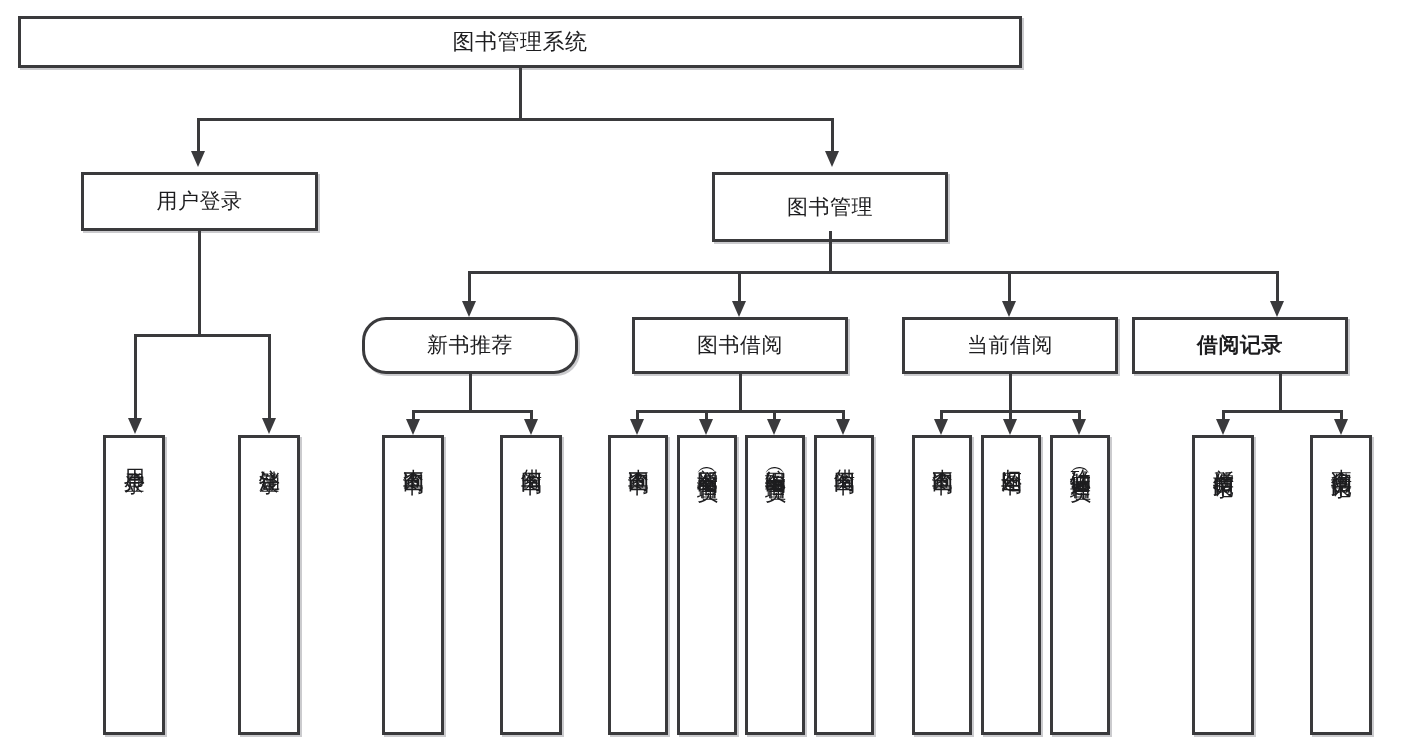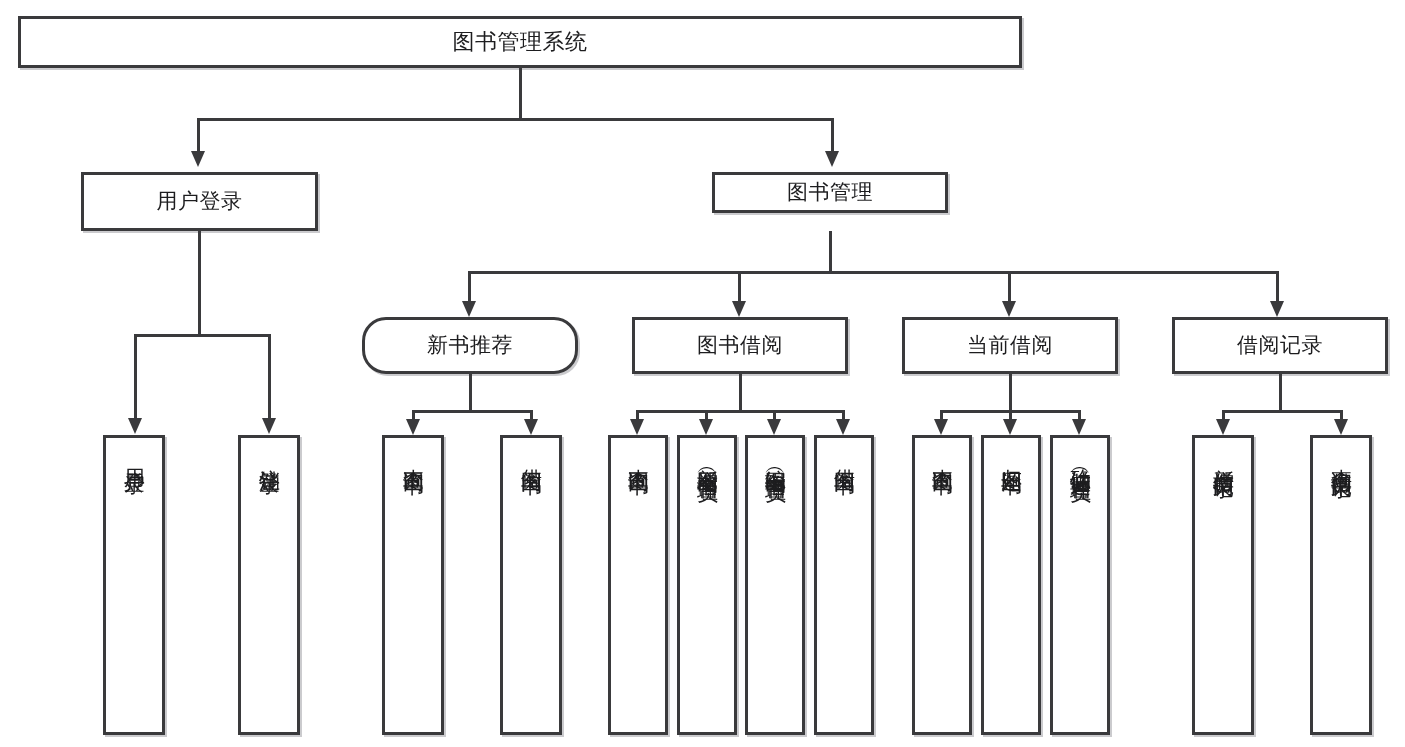--- a/index.html
+++ b/index.html
@@ -102,21 +102,21 @@
   <div class="ln v" style="left:197px; top:118px; width:3px; height:33px;"></div>
   <div class="arrow" style="left:191px; top:151px;"></div>
 
   <div class="ln v" style="left:831px; top:118px; width:3px; height:33px;"></div>
   <div class="arrow" style="left:825px; top:151px;"></div>
 
   <div class="node" style="left:81px; top:172px; width:237px; height:59px;">
     <span class="node-label">用户登录</span>
   </div>
 
-  <div class="node" style="left:712px; top:172px; width:236px; height:41px;">
+  <div class="node" style="left:712px; top:172px; width:236px; height:70px;">
     <span class="node-label">图书管理</span>
   </div>
 
   <div class="ln v" style="left:198px; top:231px; width:3px; height:103px;"></div>
   <div class="ln h" style="left:134px; top:334px; width:137px; height:3px;"></div>
   <div class="ln v" style="left:134px; top:334px; width:3px; height:84px;"></div>
   <div class="arrow" style="left:128px; top:418px;"></div>
   <div class="ln v" style="left:268px; top:334px; width:3px; height:84px;"></div>
   <div class="arrow" style="left:262px; top:418px;"></div>
 
@@ -137,21 +137,21 @@
 
   <div class="node" style="left:362px; top:317px; width:216px; height:57px;border-radius:24px;">
     <span class="node-label">新书推荐</span>
   </div>
   <div class="node" style="left:632px; top:317px; width:216px; height:57px;text-align:right;">
     <span class="node-label">图书借阅</span>
   </div>
   <div class="node" style="left:902px; top:317px; width:216px; height:57px;">
     <span class="node-label">当前借阅</span>
   </div>
-  <div class="node" style="left:1172px; top:317px; width:216px; height:57px;">
+  <div class="node" style="left:1132px; top:317px; width:216px; height:57px;font-weight:bold;">
     <span class="node-label">借阅记录</span>
   </div>
 
   <div class="ln v" style="left:469px; top:374px; width:3px; height:36px;"></div>
   <div class="ln h" style="left:412px; top:410px; width:121px; height:3px;"></div>
   <div class="ln v" style="left:412px; top:410px; width:3px; height:9px;"></div>
   <div class="arrow" style="left:406px; top:419px;"></div>
   <div class="ln v" style="left:530px; top:410px; width:3px; height:9px;"></div>
   <div class="arrow" style="left:524px; top:419px;"></div>
 

